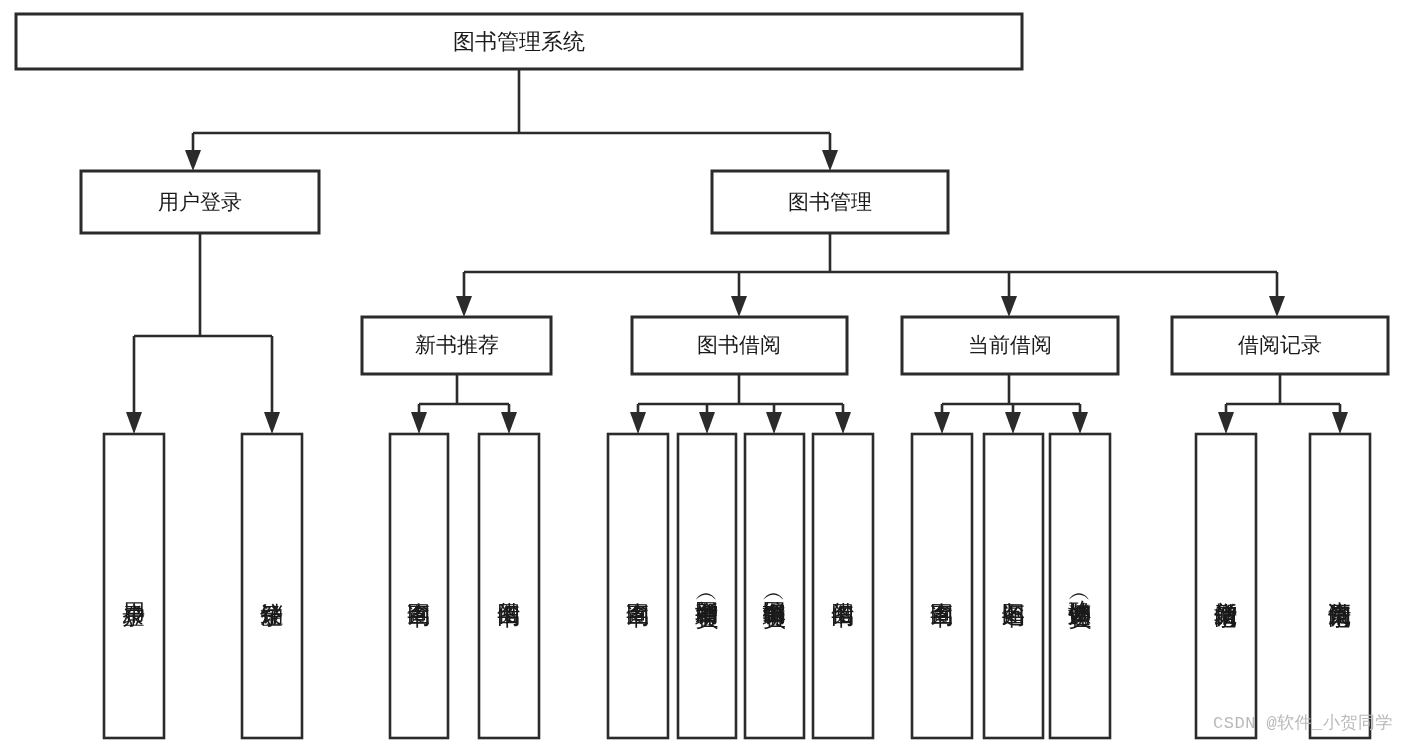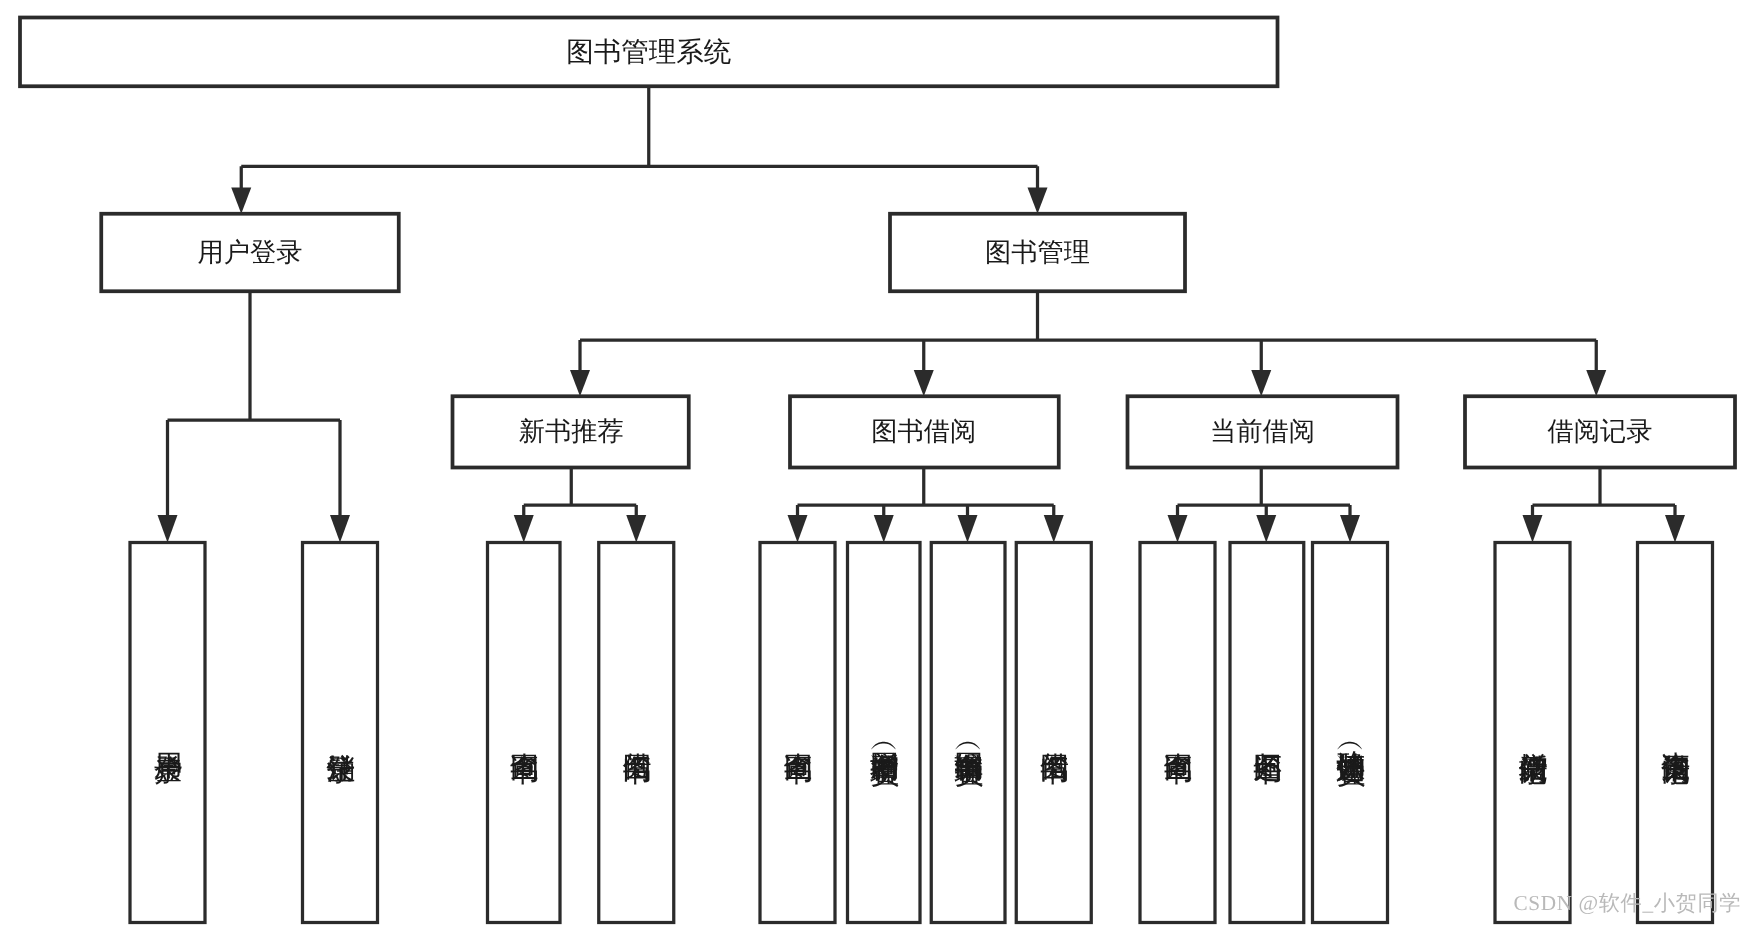--- a/index.html
+++ b/index.html
@@ -70,21 +70,21 @@
     align-items: center;
     justify-content: center;
     letter-spacing: 1px;
     white-space: nowrap;
     pointer-events: none;
   }
   .watermark {
     position: absolute;
     right: 12px;
     bottom: 8px;
-    font-family: Liberation Serif, serif;
+    font-family: Liberation Mono, monospace;
     font-size: 17px;
     color: #b9b9b9;
     letter-spacing: 0.5px;
     white-space: nowrap;
   }
 </style>
 </head>
 <body>
 
 <div id="diagram-root">

